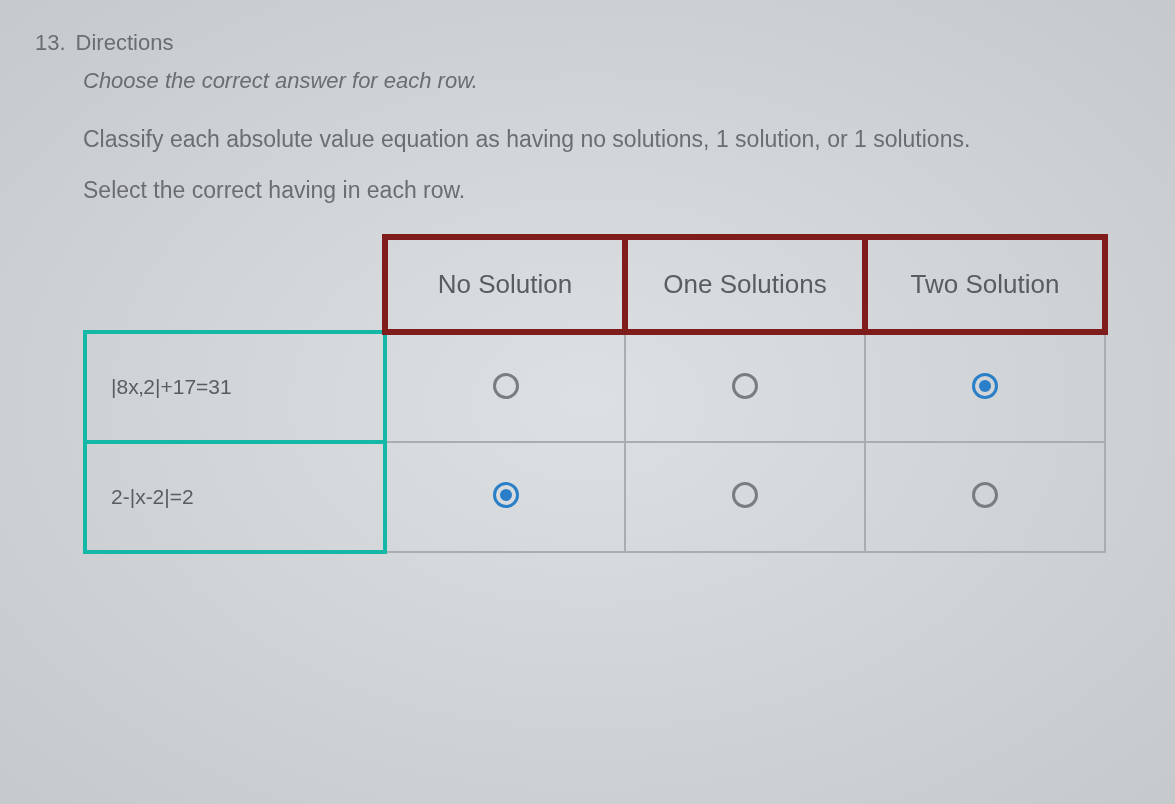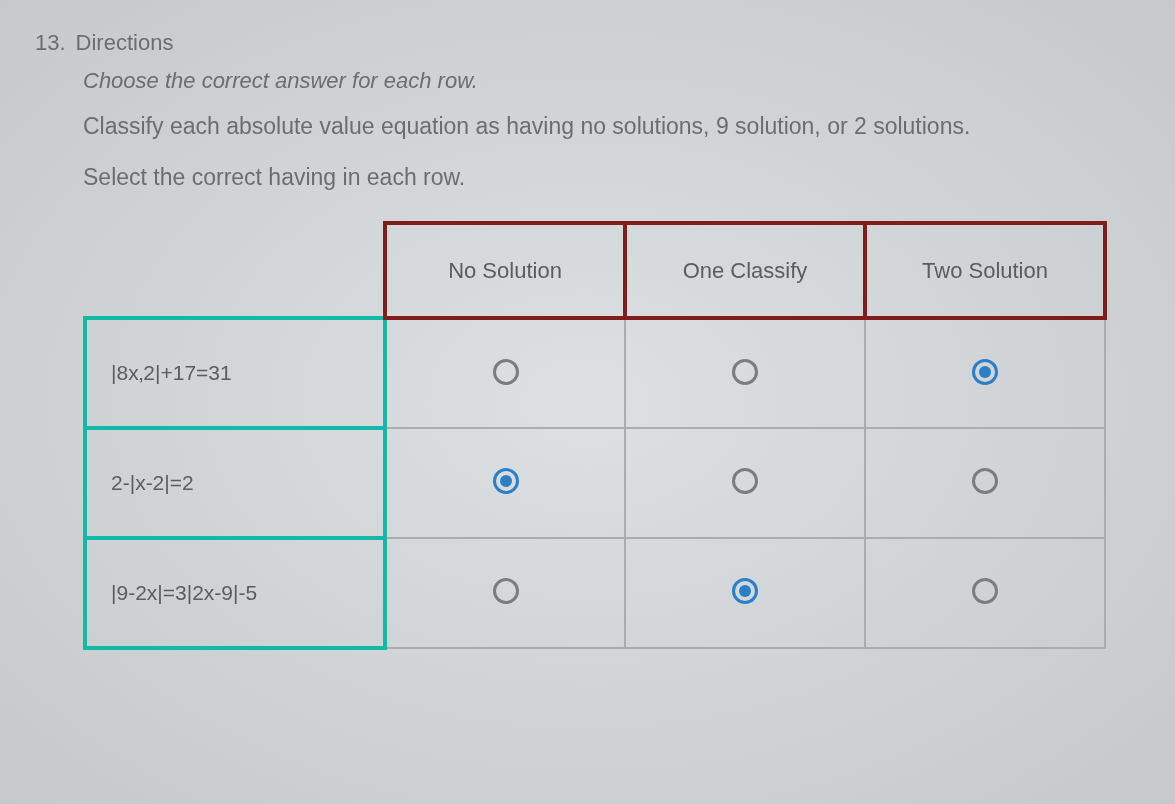--- a/index.html
+++ b/index.html
@@ -28,40 +28,40 @@
     }
     .directions-label {
       font-size: 22px;
       color: #6b6e71;
     }
     .directions-text {
       font-style: italic;
       font-size: 22px;
       color: #6b6e71;
       margin-left: 48px;
-      margin-bottom: 19px;
+      margin-bottom: 32px;
     }
     .body-text {
       font-size: 23px;
       color: #6b6e71;
       margin-left: 48px;
       margin-bottom: 24px;
     }
     .table-wrap {
       margin-left: 48px;
       margin-top: 30px;
     }
     table {
       border-collapse: collapse;
     }
     .header-cell {
-      border: 4px solid #7f1d1d;
+      border: 6px solid #7f1d1d;
       padding: 24px 18px;
       text-align: center;
-      font-size: 22px;
+      font-size: 26px;
       color: #5a5d60;
       background: transparent;
       width: 240px;
       height: 95px;
       vertical-align: middle;
     }
     .corner-empty {
       border: none;
       background: transparent;
       width: 300px;
@@ -109,45 +109,39 @@
 </head>
 <body>
 
 <div class="question-header">
   <span class="question-number">13.</span>
   <span class="directions-label">Directions</span>
 </div>
 
 <div class="directions-text">Choose the correct answer for each row.</div>
 
-<div class="body-text">Classify each absolute value equation as having no solutions, 9 solution, or 2 solutions.</div>
+<div class="body-text">Classify each absolute value equation as having no solutions, 1 solution, or 1 solutions.</div>
 <div class="body-text">Select the correct having in each row.</div>
 
 <div class="table-wrap">
   <table>
     <tbody>
         <tr>
       <td class="corner-empty"></td>
       <td class="header-cell">No Solution</td>
-      <td class="header-cell">One Classify</td>
+      <td class="header-cell">One Solutions</td>
       <td class="header-cell">Two Solution</td>
     </tr>
     <tr>
       <td class="row-label">|8x‚2|+17=31</td>
       <td class="radio-cell"><span class="radio"></span></td>
       <td class="radio-cell"><span class="radio"></span></td>
       <td class="radio-cell"><span class="radio selected"></span></td>
     </tr>
     <tr>
       <td class="row-label">2-|x-2|=2</td>
       <td class="radio-cell"><span class="radio selected"></span></td>
       <td class="radio-cell"><span class="radio"></span></td>
       <td class="radio-cell"><span class="radio"></span></td>
     </tr>
-    <tr>
-      <td class="row-label">|9-2x|=3|2x-9|-5</td>
-      <td class="radio-cell"><span class="radio"></span></td>
-      <td class="radio-cell"><span class="radio selected"></span></td>
-      <td class="radio-cell"><span class="radio"></span></td>
-    </tr>
   </tbody>
     </table>
 </div>
 
 </body></html>

